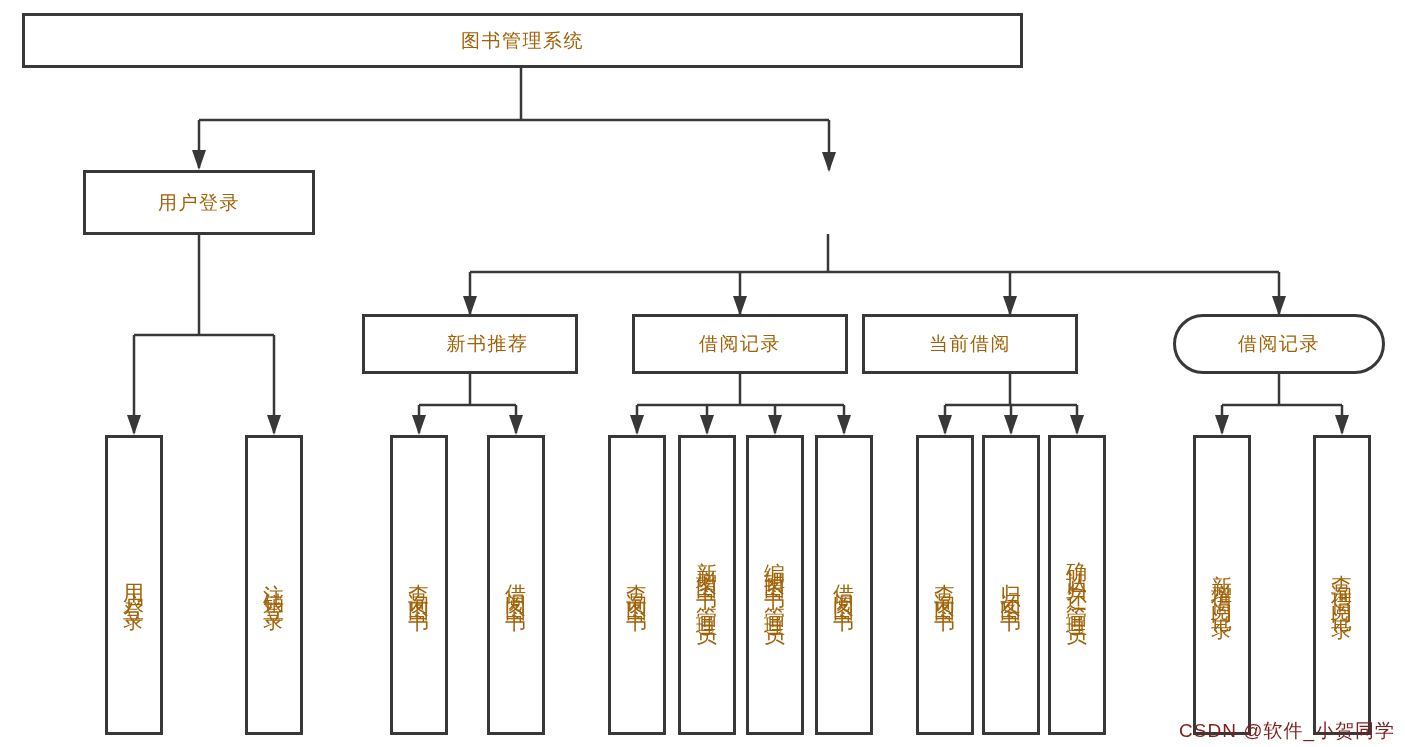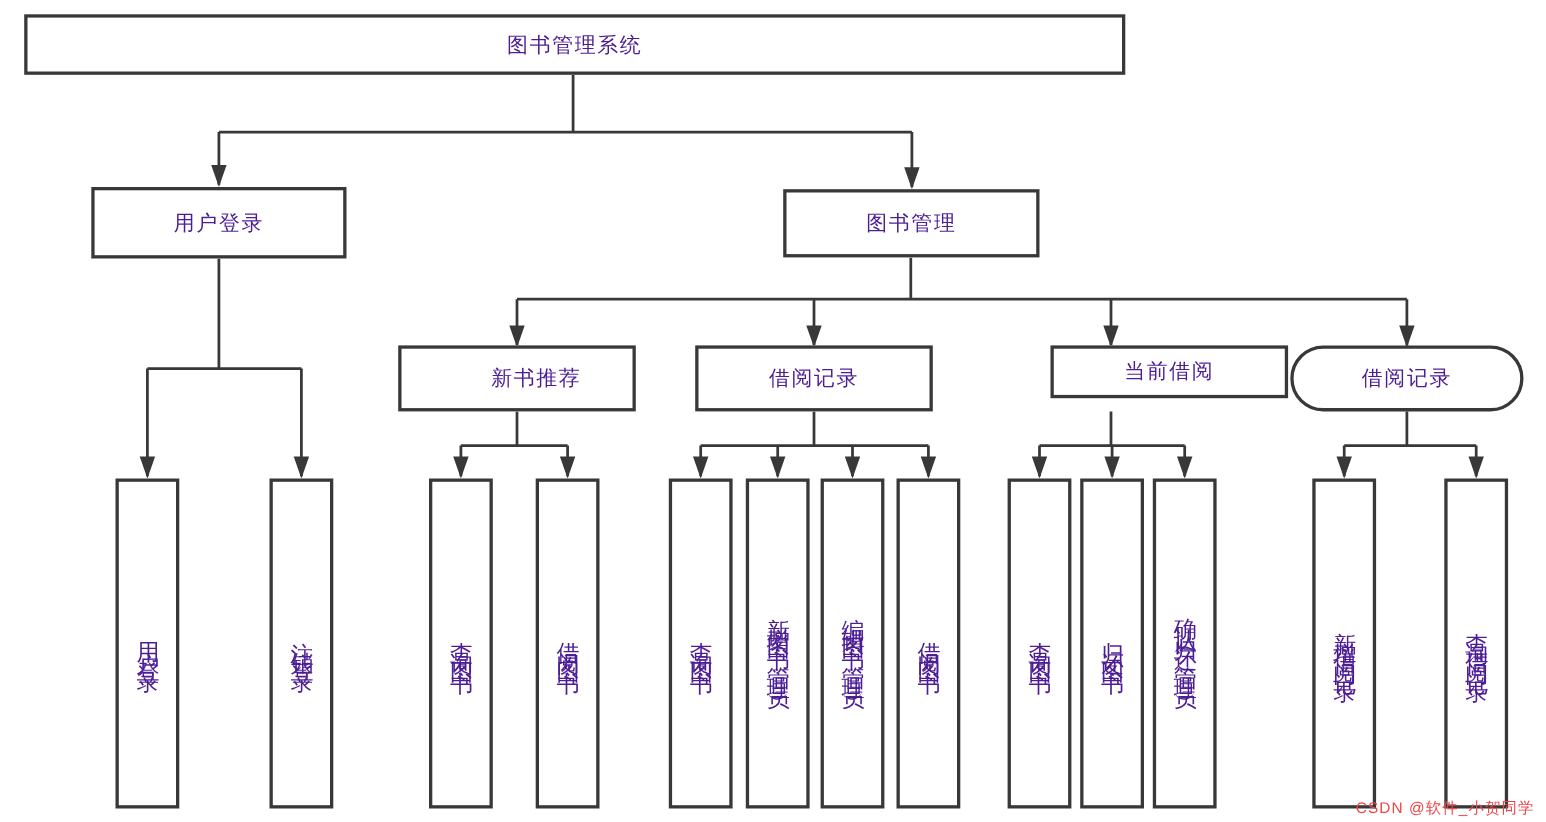--- a/index.html
+++ b/index.html
@@ -4,30 +4,30 @@
 <style>
   * { margin:0; padding:0; box-sizing:border-box; }
   html,body { background:#ffffff; }
   .canvas {
     position:relative; width:1405px; height:747px; background:#ffffff;
     overflow:hidden; font-family:"Liberation Sans", sans-serif; color:#333333;
   }
   .svg-layer { position:absolute; left:0; top:0; width:1405px; height:747px; }
   .node {
     position:absolute; background:#ffffff; border:3px solid #383838;
-    display:flex; align-items:center; justify-content:center; color:#4c1d95;text-align:right;
+    display:flex; align-items:center; justify-content:center; color:#a16207;text-align:right;
   }
   .hnode { font-size:19px; letter-spacing:1.5px; }
   .vnode .vtext {
     writing-mode:vertical-rl; text-orientation:mixed;
     font-size:21px; line-height:1; letter-spacing:9px;
   }
   .watermark {
-    position:absolute; right:10px; bottom:3px; font-size:14px;
-    color:#ef4444; z-index:6; letter-spacing:1px;
+    position:absolute; right:10px; bottom:3px; font-size:19px;
+    color:#7f1d1d; z-index:6; letter-spacing:1px;
   }
 </style>
 </head>
 <body>
 
 <div class="canvas">
 
   <svg class="svg-layer" viewBox="0 0 1405 747" xmlns="http://www.w3.org/2000/svg">
     <g stroke="#383838" stroke-width="2.5" fill="none">
 
@@ -68,31 +68,28 @@
     </g>
   </svg>
 
   <div class="node hnode" style="left:22px; top:13px; width:1001px; height:55px;">
     <span>图书管理系统</span>
   </div>
 
   <div class="node hnode" style="left:83px; top:170px; width:232px; height:65px;">
     <span>用户登录</span>
   </div>
-  <div class="node hnode" style="left:712px; top:172px; width:233px; height:62px;">
-    <span>图书管理</span>
-  </div>
 
   <div class="node hnode" style="left:362px; top:314px; width:216px; height:60px;padding-left:35px;">
     <span>新书推荐</span>
   </div>
   <div class="node hnode" style="left:632px; top:314px; width:216px; height:60px;">
     <span>借阅记录</span>
   </div>
-  <div class="node hnode" style="left:955px; top:314px; width:216px; height:48px;">
+  <div class="node hnode" style="left:862px; top:314px; width:216px; height:60px;">
     <span>当前借阅</span>
   </div>
   <div class="node hnode" style="left:1173px; top:314px; width:212px; height:60px;border-radius:30px;">
     <span>借阅记录</span>
   </div>
 
   <div class="node vnode" style="left:105px; top:435px; width:58px; height:300px;">
     <span class="vtext">用户登录</span>
   </div>
   <div class="node vnode" style="left:245px; top:435px; width:58px; height:300px;">

